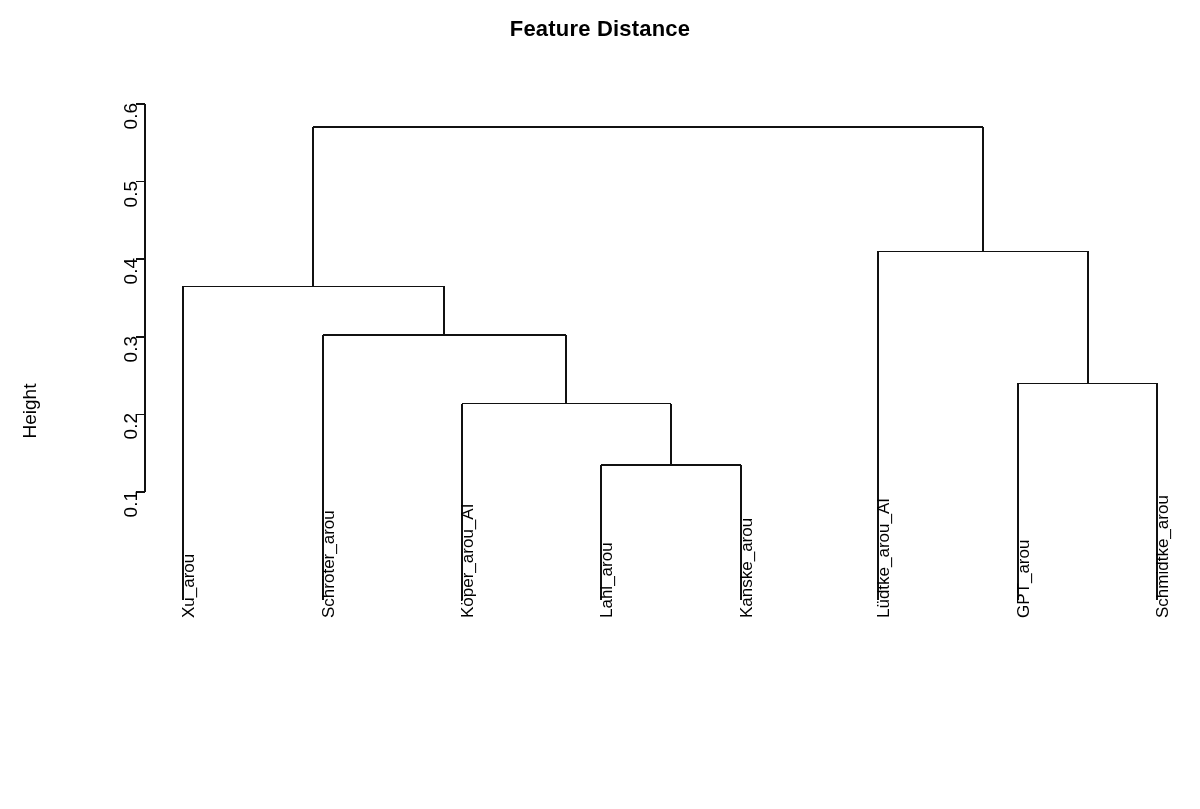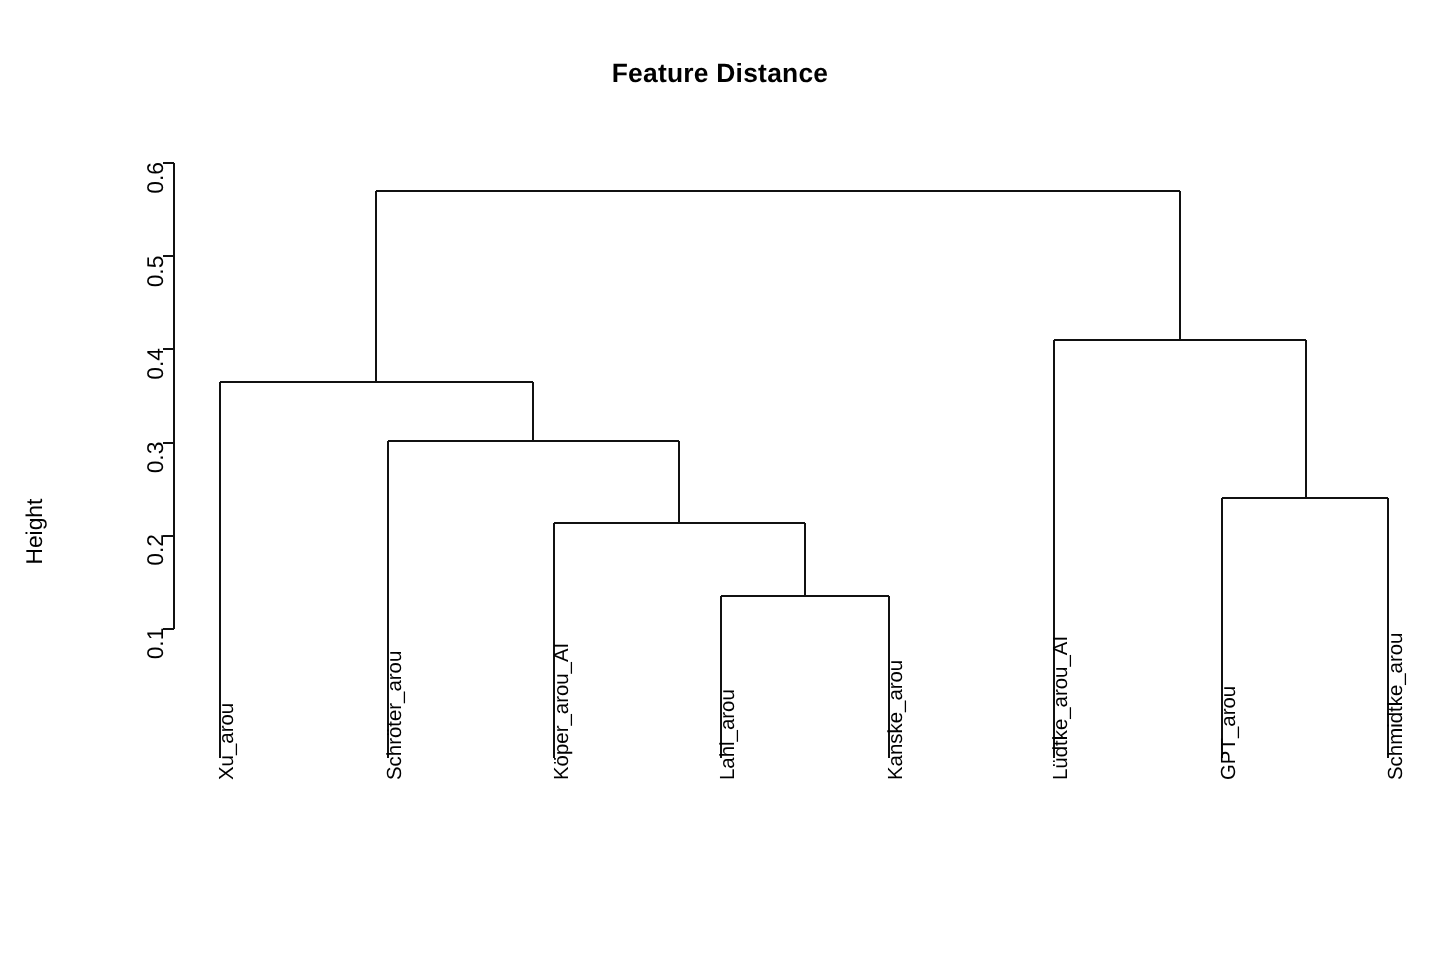--- a/index.html
+++ b/index.html
@@ -14,21 +14,20 @@
     color: #000000;
     overflow: hidden;
     position: relative;
   }
   #plot-root {
     position: absolute;
     left: 0;
     top: 0;
     width: 1200px;
     height: 638px;
-    margin-top: 32px;
   }
   #chart-title {
     position: absolute;
     left: 0;
     top: 16px;
     width: 1200px;
     text-align: center;
     font-size: 22px;
     font-weight: bold;
     letter-spacing: 0.2px;

